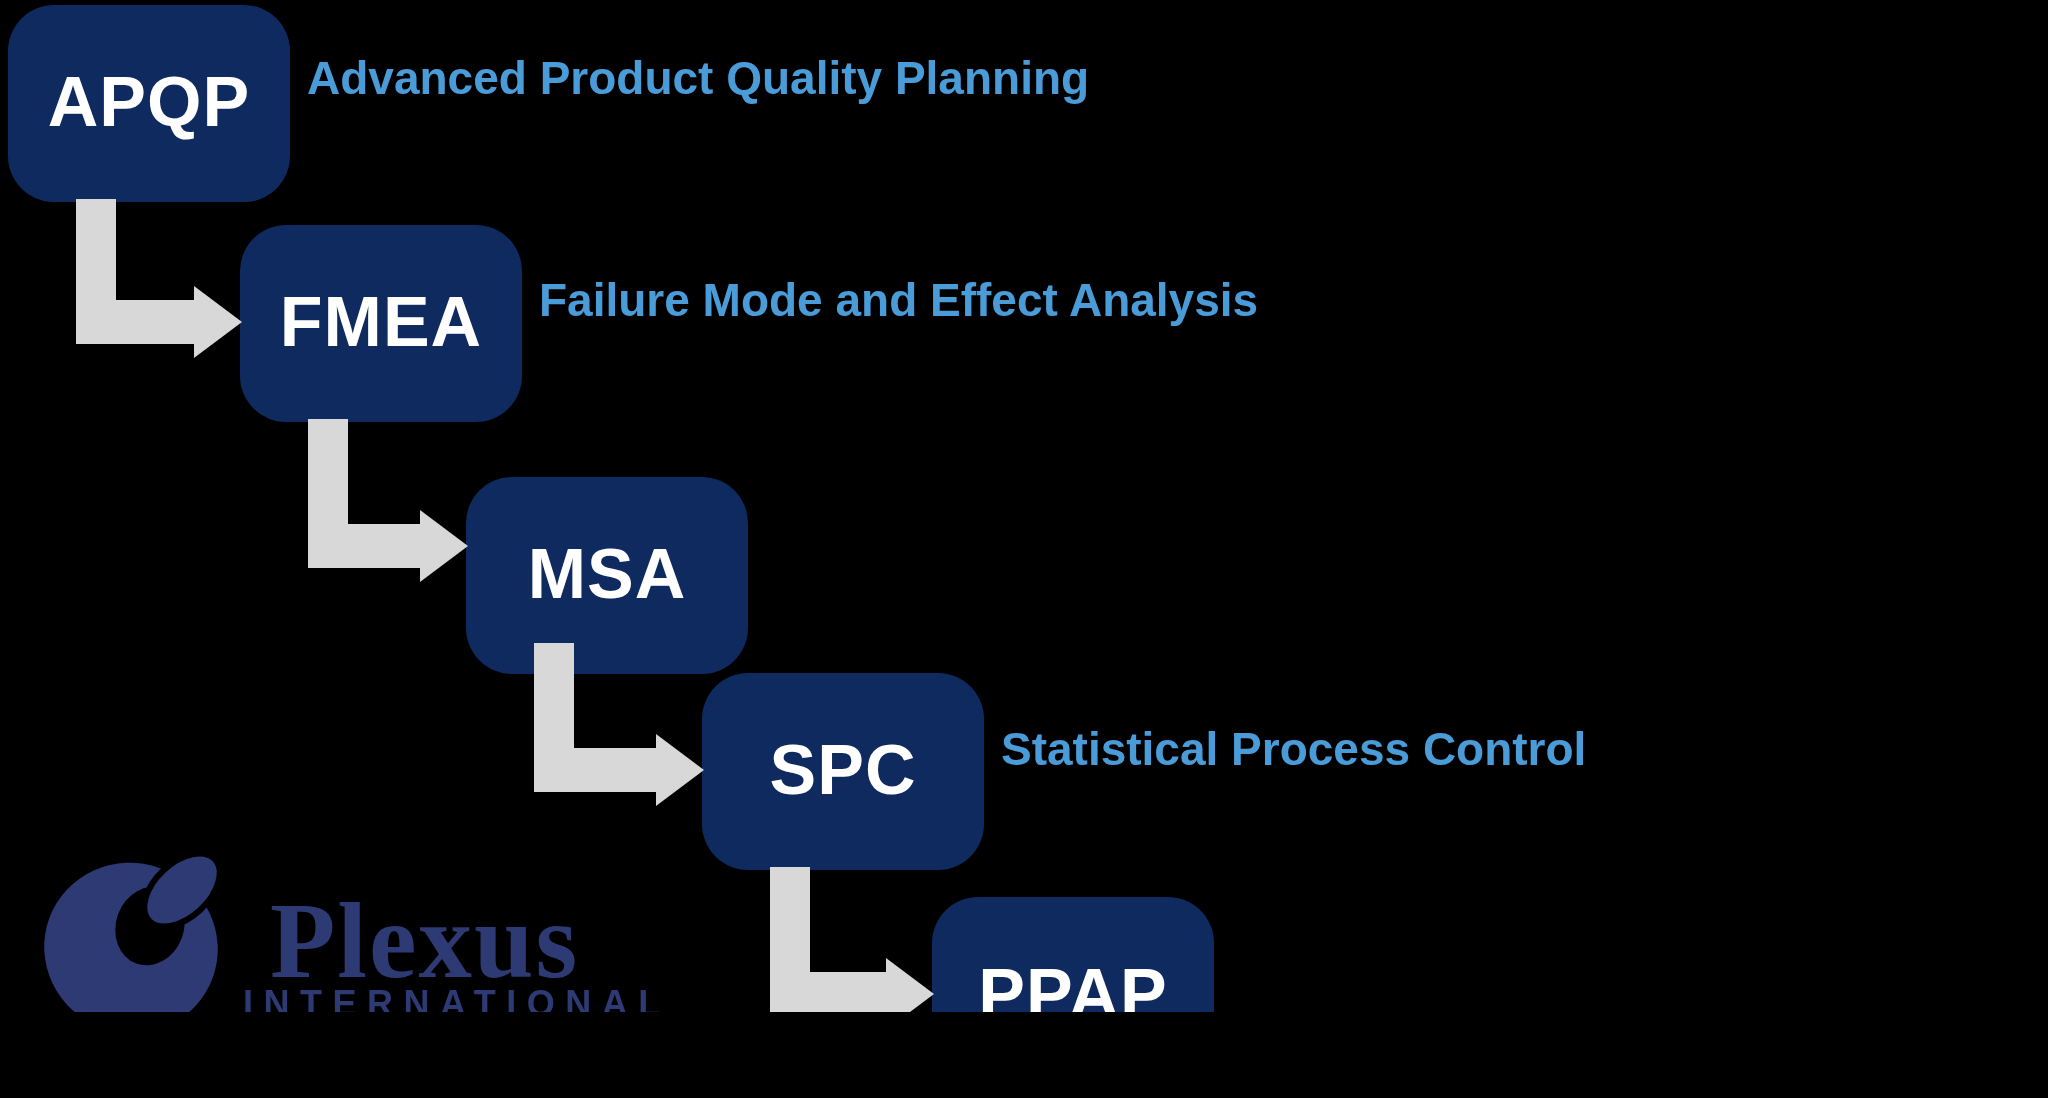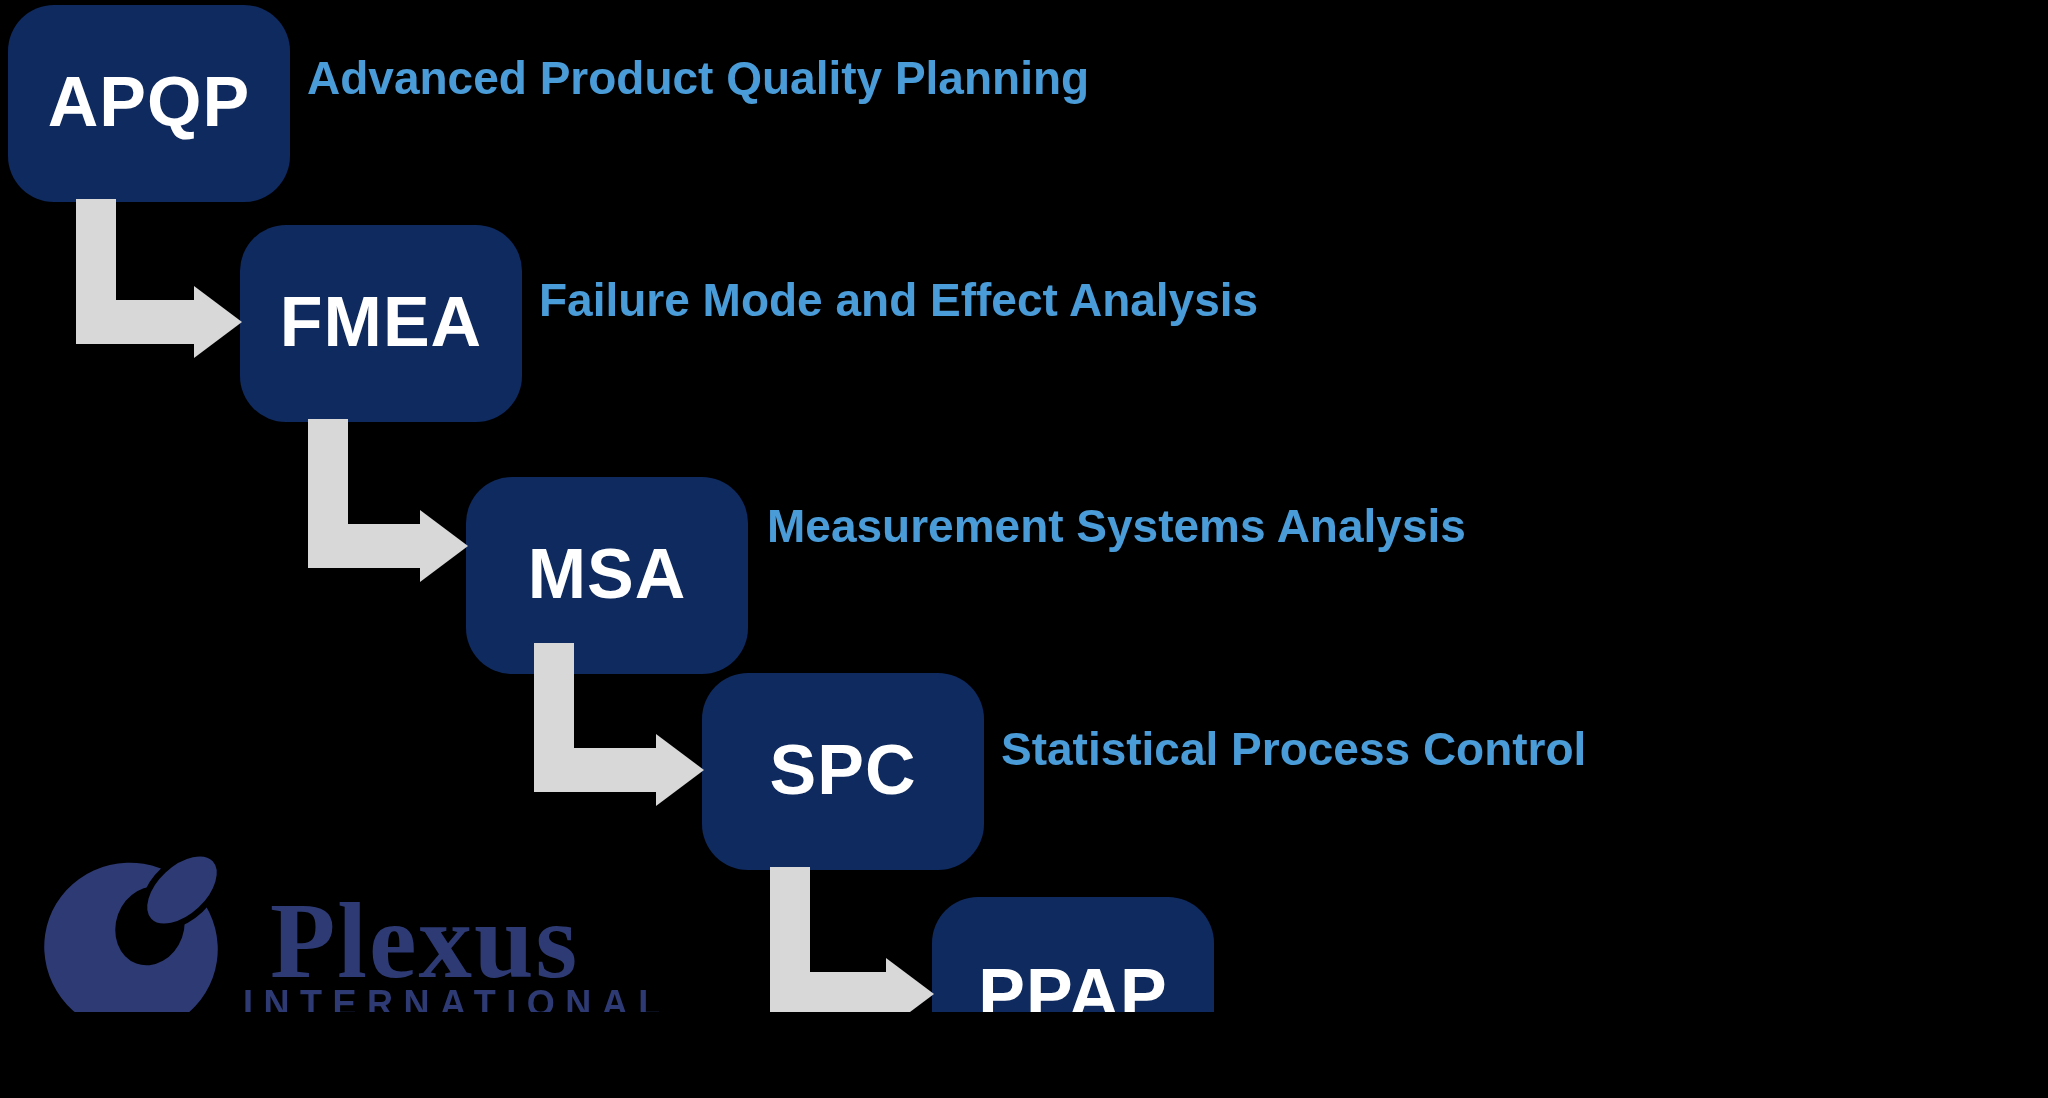--- a/index.html
+++ b/index.html
@@ -95,21 +95,20 @@
   </div>
   <div class="box b3">
     <span class="abbr">SPC</span>
   </div>
   <div class="box b4">
     <span class="abbr">PPAP</span>
   </div>
 
   <div class="desc d0">Advanced Product Quality Planning</div>
   <div class="desc d1">Failure Mode and Effect Analysis</div>
-  <div class="desc d2">Measurement Systems Analysis</div>
   <div class="desc d3">Statistical Process Control</div>
 
   <div>
     <div class="seg a1v"></div>
     <div class="seg a1h"></div>
     <div class="head a1t"></div>
   </div>
   <div>
     <div class="seg a2v"></div>
     <div class="seg a2h"></div>

